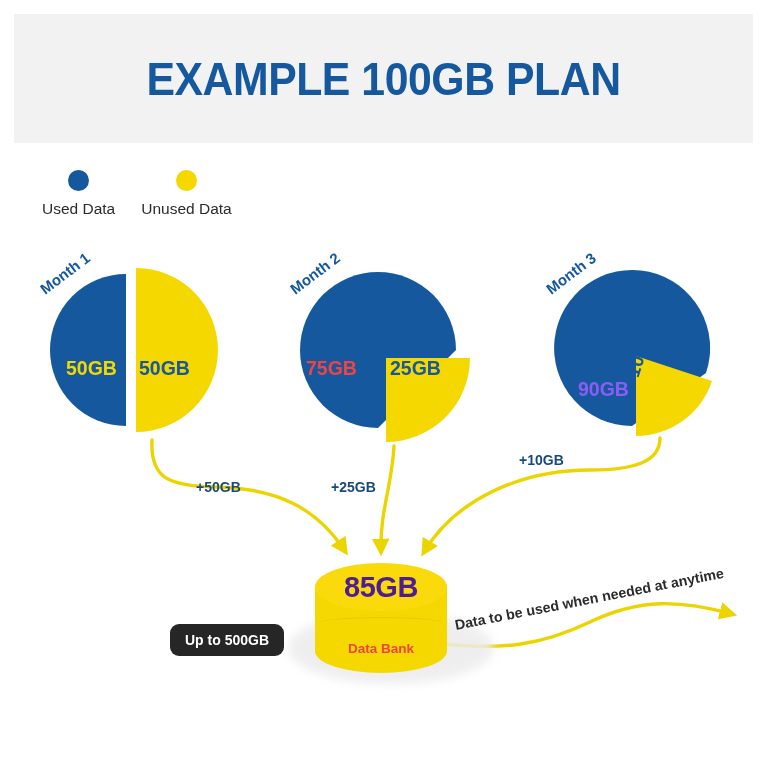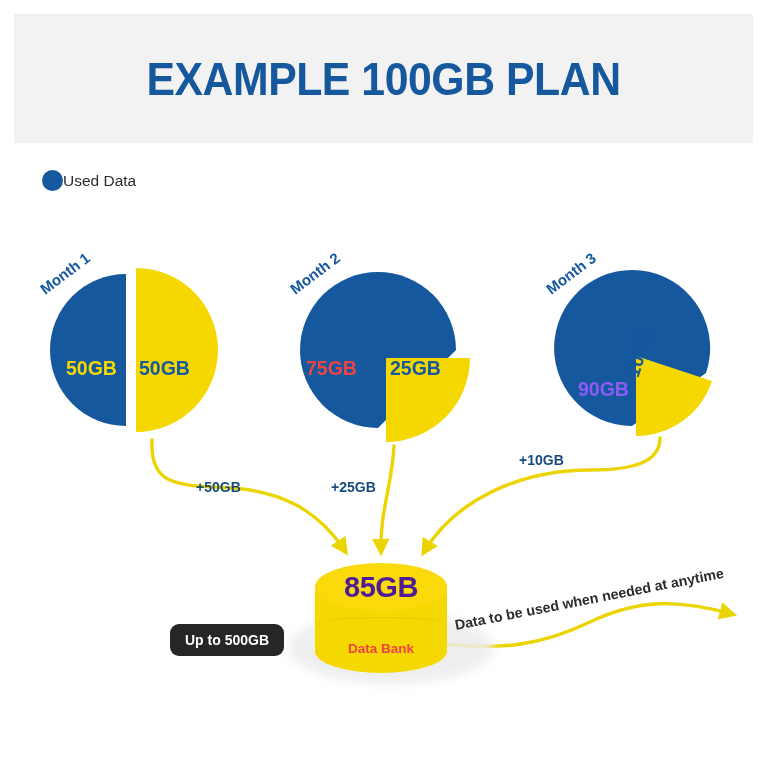--- a/index.html
+++ b/index.html
@@ -22,21 +22,21 @@
     display:flex;align-items:center;justify-content:center;
     color:#15589e;
     font-size:46px;font-weight:700;
     letter-spacing:-0.5px;
     transform:scaleX(.93);
     white-space:nowrap;
   }
 
   
   .legend{position:absolute;left:42px;top:170px;display:flex;align-items:center;gap:26px;}
-  .legend-item{display:flex;align-items:center;}
+  .legend-item{display:flex;align-items:center;gap:9px;flex-direction:column;}
   .legend-dot{width:21px;height:21px;border-radius:50%;display:block;}
   .legend-label{font-size:15.5px;color:#2b2b2b;font-weight:400;white-space:nowrap;}
   .month-label{
     position:absolute;
     font-size:15px;font-weight:700;color:#15589e;
     white-space:nowrap;transform-origin:left center;
   }
   .slice-text{
     position:absolute;font-size:19.5px;font-weight:700;white-space:nowrap;
   }
@@ -98,20 +98,24 @@
 <div id="stage">
 
   <div class="header-band"></div>
   <div class="title">EXAMPLE 100GB PLAN</div>
 
   <div class="legend">
     <div class="legend-item">
       <span class="legend-dot" style="background:#15589e"></span>
       <span class="legend-label">Used Data</span>
     </div>
+    <div class="legend-item">
+      <span class="legend-dot" style="background:#f5d800"></span>
+      <span class="legend-label">Unused Data</span>
+    </div>
   </div>
 
   <svg viewBox="0 0 768 768">
     <defs>
       <marker id="ah" viewBox="0 0 10 10" refX="7" refY="5" markerWidth="5.2" markerHeight="5.2" orient="auto-start-reverse">
         <path d="M 0 0 L 10 5 L 0 10 z" fill="#ecd400"></path>
       </marker>
     </defs>
 
     <g>

